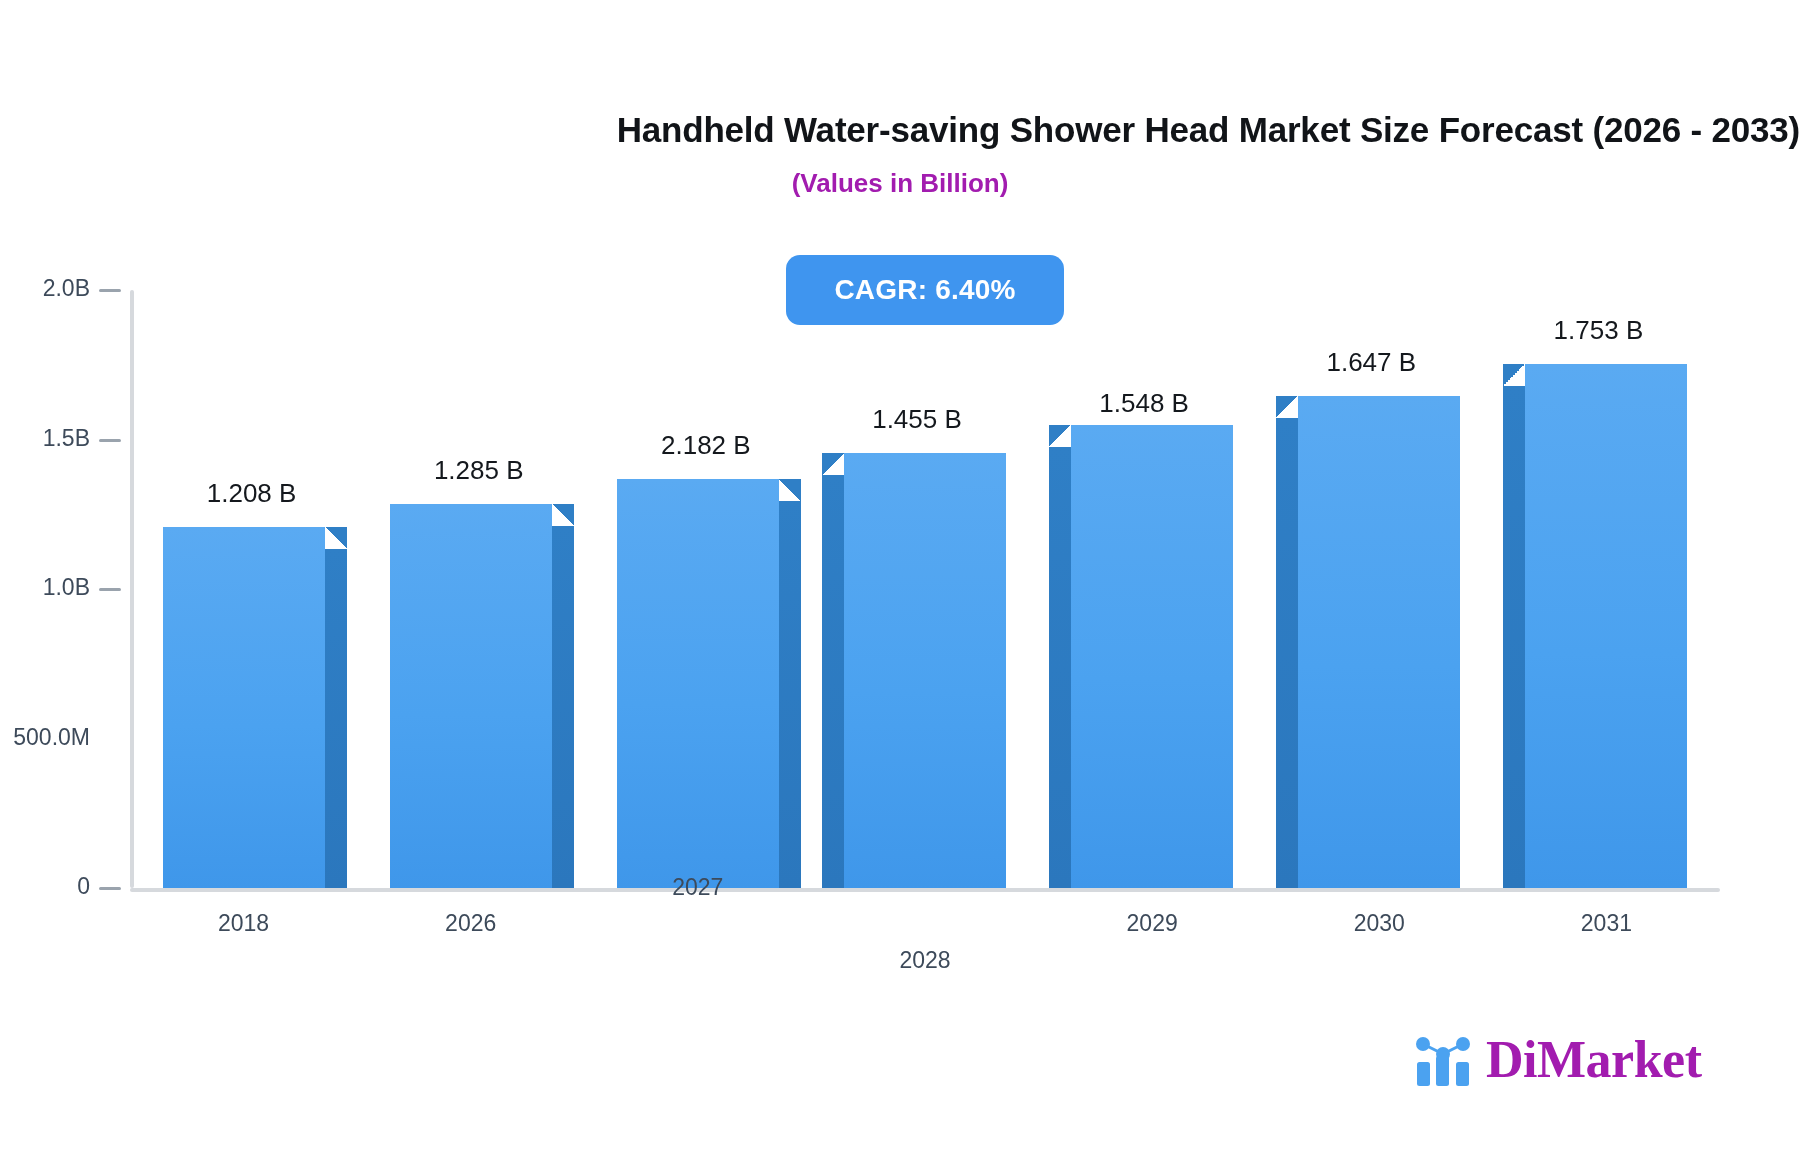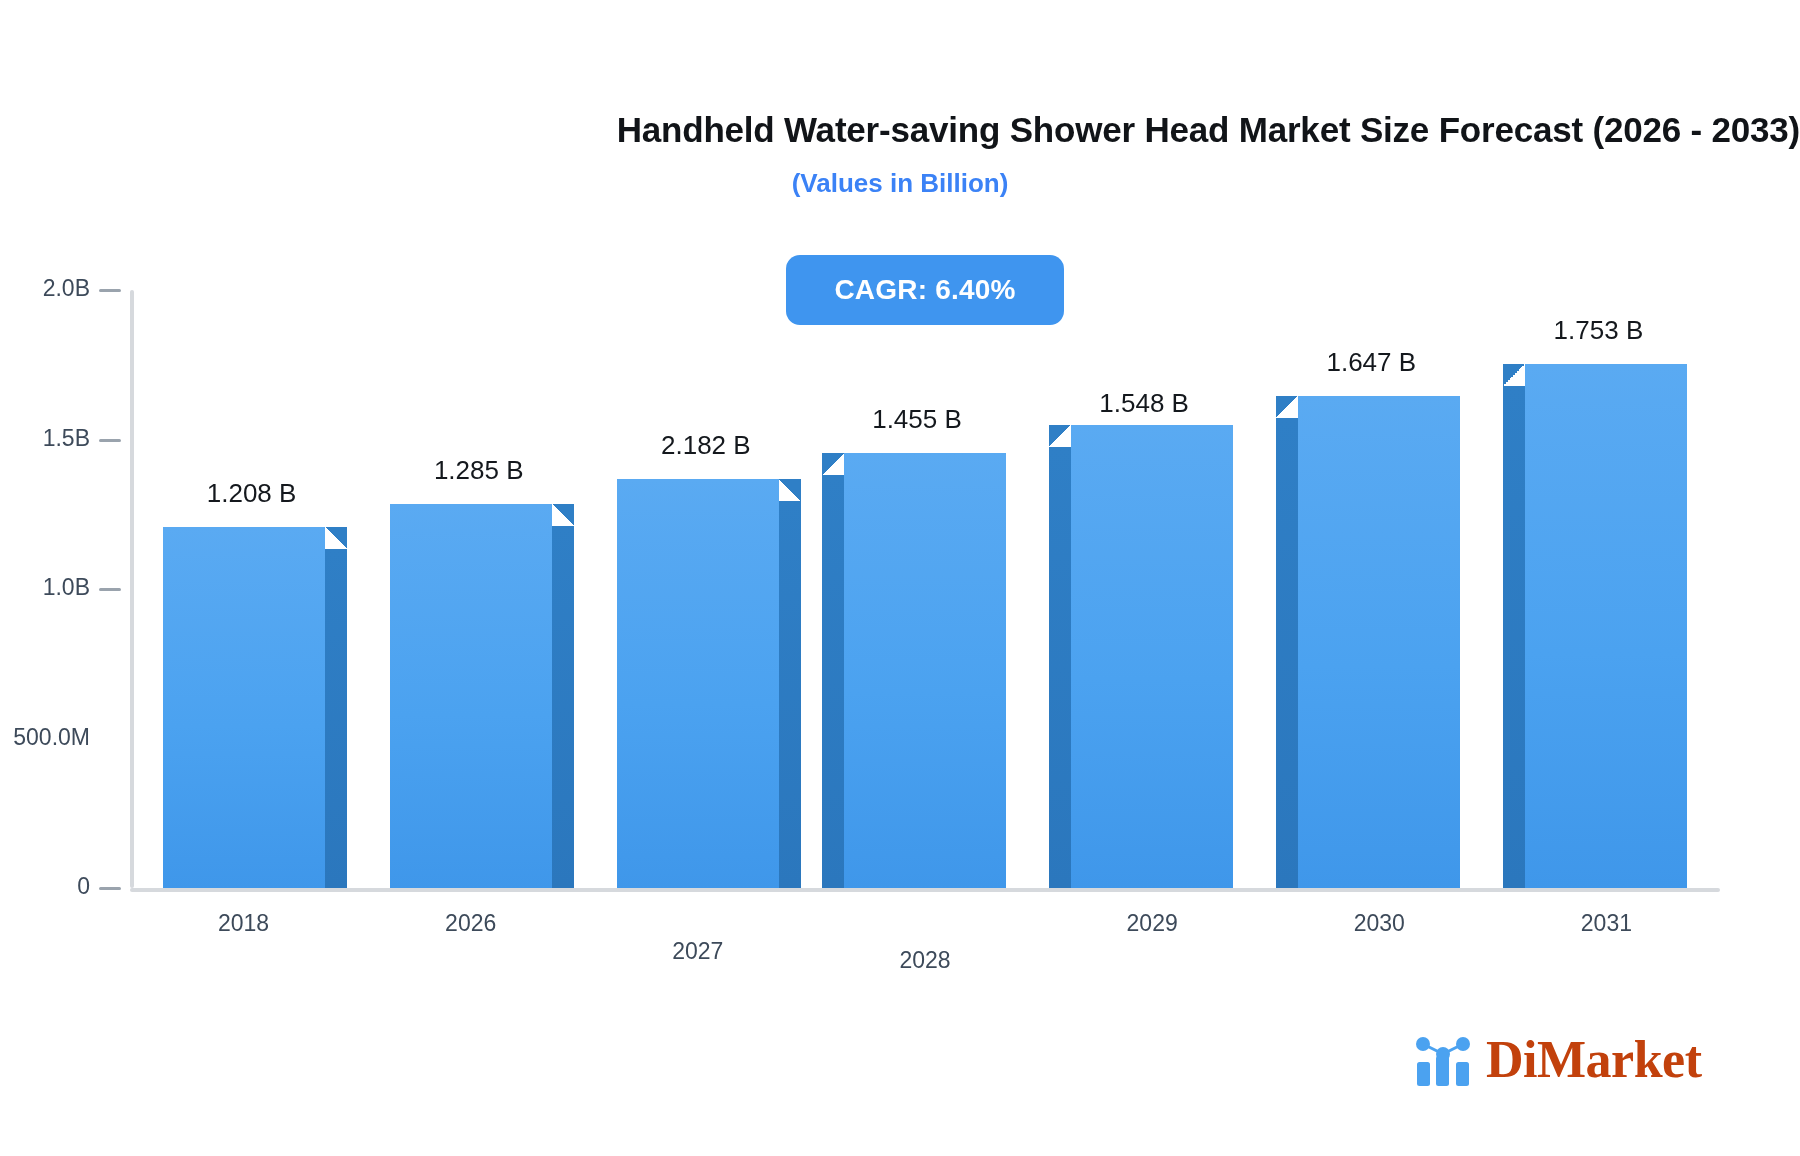--- a/index.html
+++ b/index.html
@@ -14,21 +14,21 @@
   
   .title {
     position: absolute; left: 0; top: 110px; width: 1800px;
     text-align: right;
     font-size: 35px; font-weight: 700; color: #111418;
     letter-spacing: -0.2px;
   }
   .subtitle {
     position: absolute; left: 0; top: 168px; width: 1800px;
     text-align: center;
-    font-size: 26px; font-weight: 600; color: #3b82f6;
+    font-size: 26px; font-weight: 600; color: #a21caf;
   }
 
   
   .cagr-badge {
     position: absolute;
     left: 786px; top: 255px;
     width: 278px; height: 70px;
     background: #3f95ef;
     border-radius: 14px;
     display: flex; align-items: center; justify-content: center;
@@ -96,21 +96,21 @@
     font-size: 23px; color: #3d4a5a;
   }
 
   
   .logo {
     position: absolute; left: 1414px; top: 1032px;
     display: flex; align-items: center; gap: 14px;
   }
   .logo-text {
     font-family: "Liberation Serif", "DejaVu Serif", serif;
-    font-size: 52px; font-weight: 700; color: #c2410c;
+    font-size: 52px; font-weight: 700; color: #a21caf;
     letter-spacing: -0.5px; line-height: 1;
   }
 </style>
 </head>
 <body>
 
 <div id="root">
 
   <div class="title">Handheld Water-saving Shower Head Market Size Forecast (2026 - 2033)</div>
   <div class="subtitle">(Values in Billion)</div>
@@ -171,21 +171,21 @@
         <div class="bar-group" style="left: 1395.43px; width: 162px; height: 524.147px;">
           <div class="bar-front" style="height: 524.147px;"></div>
           <div class="bar-side left" style="height: 502.147px;"></div>
           <div class="bar-top" style="bottom: 502.147px; background: linear-gradient(to right bottom, rgb(47, 127, 198) 50%, rgba(0, 0, 0, 0) 50%); right: 162px;"></div>
         </div>
         <div class="bar-label" style="left: 1308.43px; bottom: 542.147px;">1.753 B</div>
       </div>
     <div id="xlabels">
         <div class="xlabel" style="left: 3.57143px; top: 620px;">2018</div>
         <div class="xlabel" style="left: 230.714px; top: 620px;">2026</div>
-        <div class="xlabel" style="left: 457.857px; top: 648px; text-align: center;">2027</div>
+        <div class="xlabel" style="left: 457.857px; top: 584px; text-align: center;">2027</div>
         <div class="xlabel" style="left: 685px; top: 620px; margin-top: 37px;">2028</div>
         <div class="xlabel" style="left: 912.143px; top: 620px;">2029</div>
         <div class="xlabel" style="left: 1139.29px; top: 620px;">2030</div>
         <div class="xlabel" style="left: 1366.43px; top: 620px;">2031</div>
       </div>
   </div>
 
   <div class="logo">
     <svg width="58" height="56" viewBox="0 0 58 56">
       <line x1="9" y1="12" x2="29" y2="22" stroke="#4ba2f0" stroke-width="3"></line>

